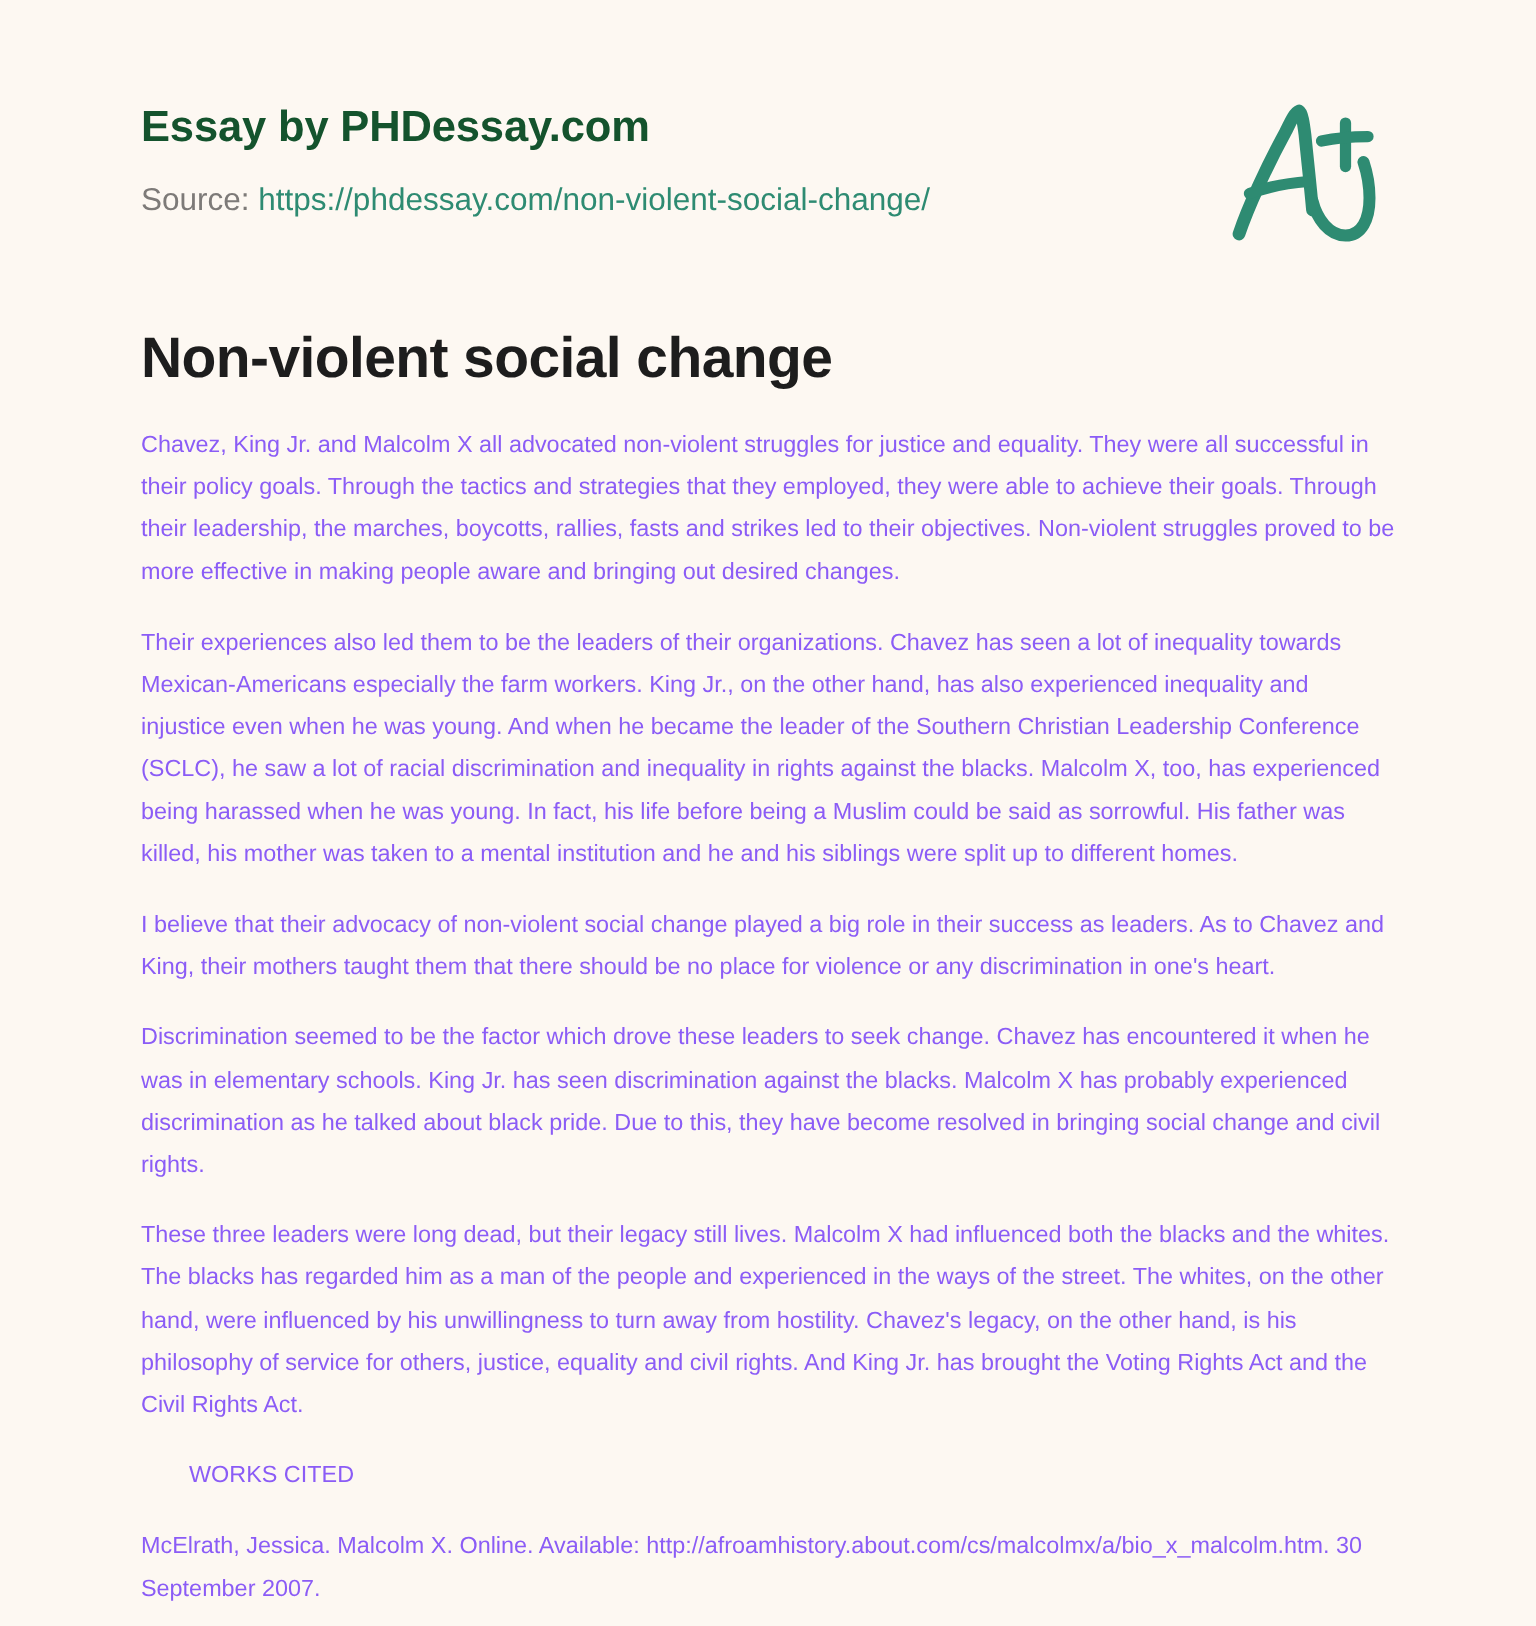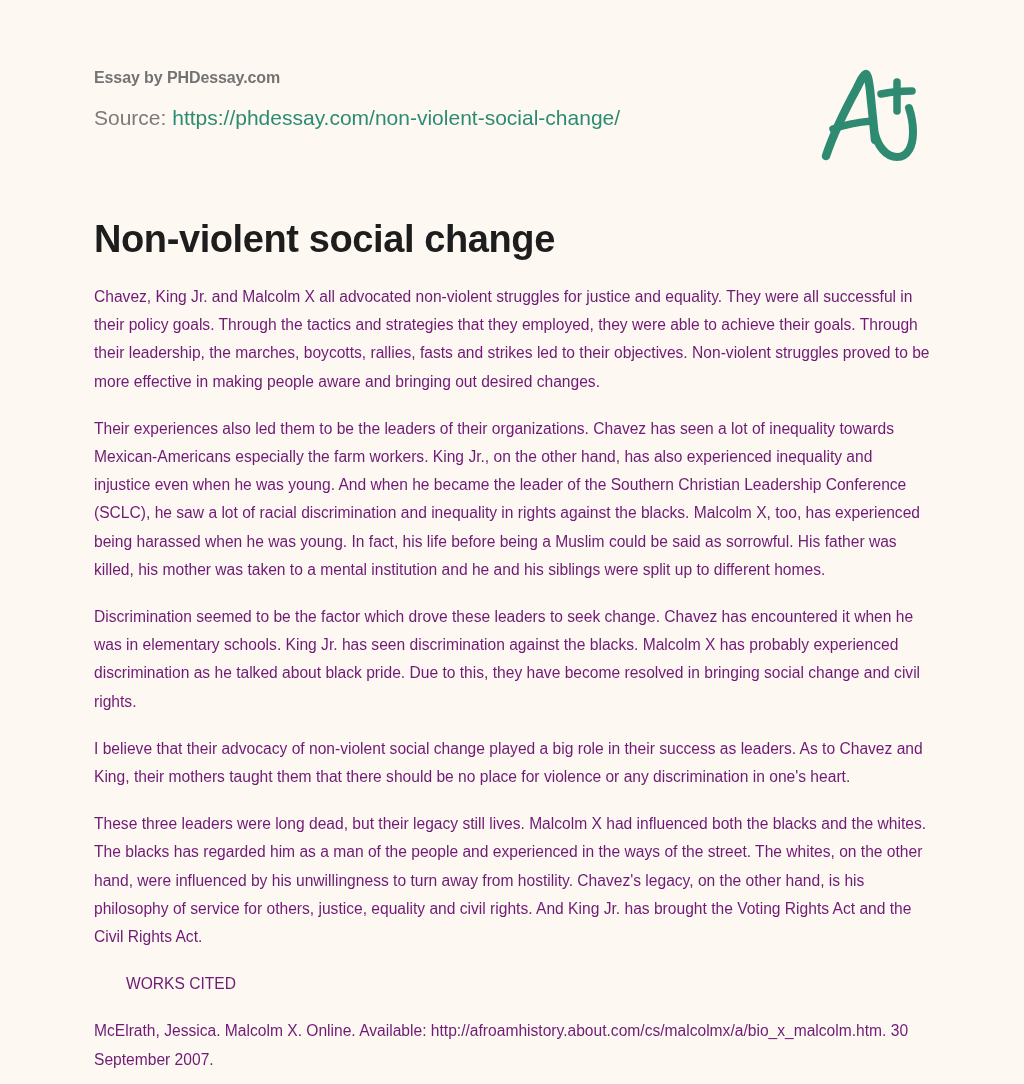--- a/index.html
+++ b/index.html
@@ -26,23 +26,23 @@
 
   
   .header {
     position: absolute;
     left: 94px;
     top: 68px;
     width: 836px;
   }
 
   .brand-title {
-    font-size: 16px;
+    font-size: 29px;
     font-weight: bold;
-    color: #737373;
+    color: #14532d;
     letter-spacing: -0.1px;
     line-height: 1.2;
     margin: 0;
   }
 
   .source-line {
     margin-top: 17px;
     font-size: 21px;
     line-height: 1.3;
     color: #7d7a78;
@@ -90,21 +90,21 @@
     position: absolute;
     left: 94px;
     top: 283px;
     width: 838px;
   }
 
   .body-content p {
     margin: 0 0 19px 0;
     font-size: 15.6px;
     line-height: 28.2px;
-    color: #701a75;
+    color: #8b5cf6;
     text-align: left;
   }
 
   .body-content p.works-cited-head {
     margin-top: 2px;
     margin-bottom: 19px;
     margin-left: 32px;
   }
 
   .body-content p.citation {
@@ -138,21 +138,21 @@
 
       <path d="M63 72 C66 84, 74 95, 85 95 C96 95, 101 84, 101 70 C101 60, 99 52, 97 46" stroke-width="8"></path>
     </svg>
   </div>
 
   <h2 class="essay-title">Non-violent social change</h2>
 
   <div class="body-content">
     <p>Chavez, King Jr. and Malcolm X all advocated non-violent struggles for justice and equality. They were all successful in their policy goals. Through the tactics and strategies that they employed, they were able to achieve their goals. Through their leadership, the marches, boycotts, rallies, fasts and strikes led to their objectives. Non-violent struggles proved to be more effective in making people aware and bringing out desired changes.</p>
     <p>Their experiences also led them to be the leaders of their organizations. Chavez has seen a lot of inequality towards Mexican-Americans especially the farm workers. King Jr., on the other hand, has also experienced inequality and injustice even when he was young. And when he became the leader of the Southern Christian Leadership Conference (SCLC), he saw a lot of racial discrimination and inequality in rights against the blacks. Malcolm X, too, has experienced being harassed when he was young. In fact, his life before being a Muslim could be said as sorrowful. His father was killed, his mother was taken to a mental institution and he and his siblings were split up to different homes.</p>
+    <p>I believe that their advocacy of non-violent social change played a big role in their success as leaders. As to Chavez and King, their mothers taught them that there should be no place for violence or any discrimination in one's heart.</p>
     <p>Discrimination seemed to be the factor which drove these leaders to seek change. Chavez has encountered it when he was in elementary schools. King Jr. has seen discrimination against the blacks. Malcolm X has probably experienced discrimination as he talked about black pride. Due to this, they have become resolved in bringing social change and civil rights.</p>
-    <p>I believe that their advocacy of non-violent social change played a big role in their success as leaders. As to Chavez and King, their mothers taught them that there should be no place for violence or any discrimination in one's heart.</p>
     <p>These three leaders were long dead, but their legacy still lives. Malcolm X had influenced both the blacks and the whites. The blacks has regarded him as a man of the people and experienced in the ways of the street. The whites, on the other hand, were influenced by his unwillingness to turn away from hostility. Chavez's legacy, on the other hand, is his philosophy of service for others, justice, equality and civil rights. And King Jr. has brought the Voting Rights Act and the Civil Rights Act.</p>
     <p class="works-cited-head">WORKS CITED</p>
     <p class="citation">McElrath, Jessica. Malcolm X. Online. Available: http://afroamhistory.about.com/cs/malcolmx/a/bio_x_malcolm.htm. 30 September 2007.</p>
 
   </div>
 
 </div>
 
 </body></html>

